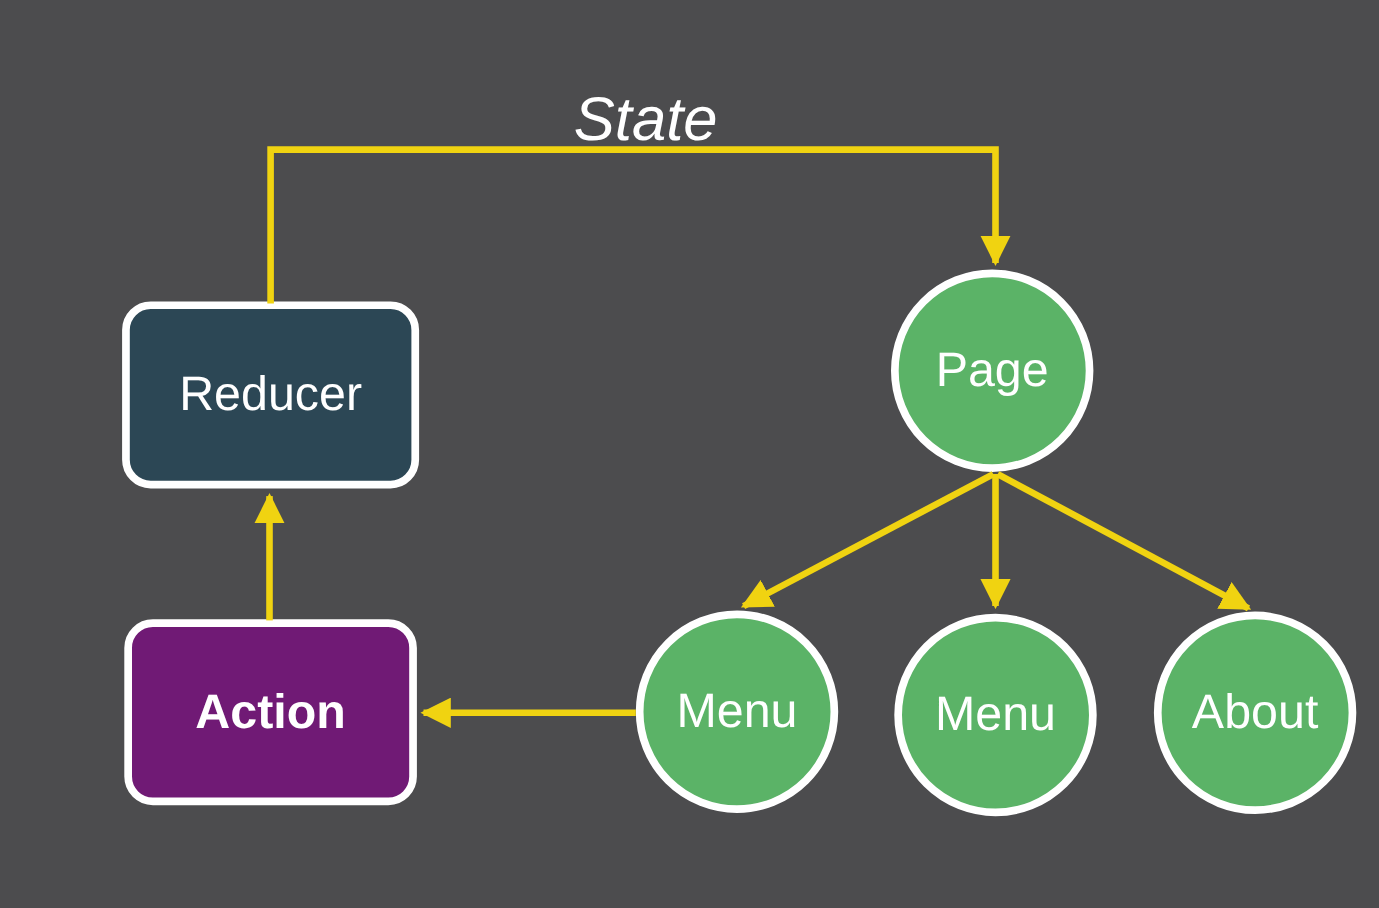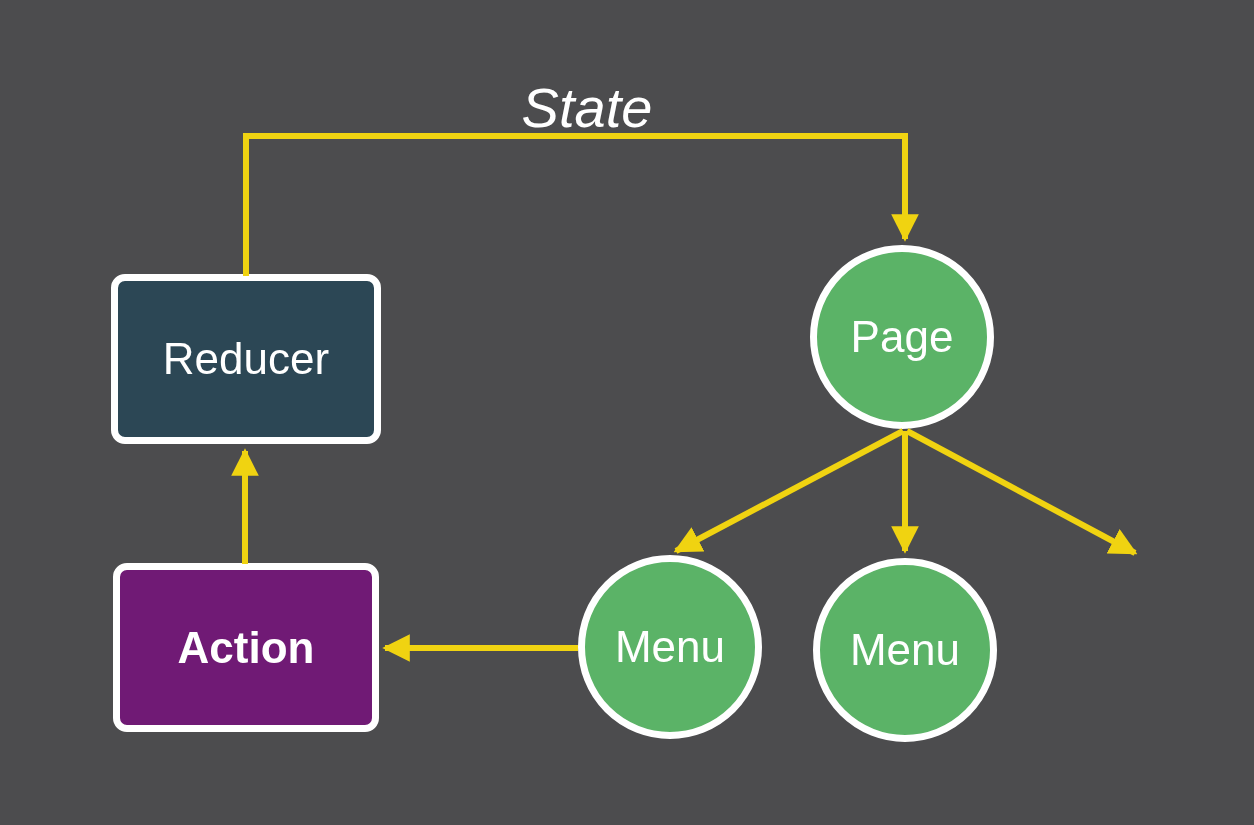--- a/index.html
+++ b/index.html
@@ -31,21 +31,21 @@
     display: flex;
     align-items: center;
     justify-content: center;
     color: #ffffff;
     font-size: 44px;
     border: 7px solid #ffffff;
     box-sizing: border-box;
     z-index: 1;
   }
   .rect {
-    border-radius: 14px;
+    border-radius: 26px;
   }
   .circle {
     border-radius: 50%;
   }
   .node-reducer { left: 111px; top: 274px; width: 270px; height: 170px; }
   .node-action  { left: 113px; top: 563px; width: 266px; height: 169px; }
   .node-page    { left: 810px; top: 245px; width: 184px; height: 184px; }
   .node-menu    { left: 578px; top: 555px; width: 184px; height: 184px; }
   .node-home    { left: 813px; top: 558px; width: 184px; height: 184px; }
   .node-about   { left: 1049px; top: 556px; width: 184px; height: 184px; }
@@ -79,20 +79,23 @@
   </div>
 
   <div class="node circle node-menu" style="background-color: rgb(91, 179, 103);">
     <span>Menu</span>
   </div>
 
   <div class="node circle node-home" style="background-color: rgb(91, 179, 103);">
     <span>Menu</span>
   </div>
 
+  <div class="node circle node-about" style="background-color: rgb(91, 179, 103);">
+    <span>About</span>
+  </div>
 
   <div class="edge-label">State</div>
 
   <svg class="arrows-layer" width="1254" height="825" viewBox="0 0 1254 825" xmlns="http://www.w3.org/2000/svg">
     <defs>
       <marker id="arrow" viewBox="0 0 10 10" refX="9" refY="5" markerWidth="4.6" markerHeight="4.6" orient="auto-start-reverse">
         <path d="M 0 0 L 10 5 L 0 10 z" fill="#F0D311"></path>
       </marker>
     </defs>
 

